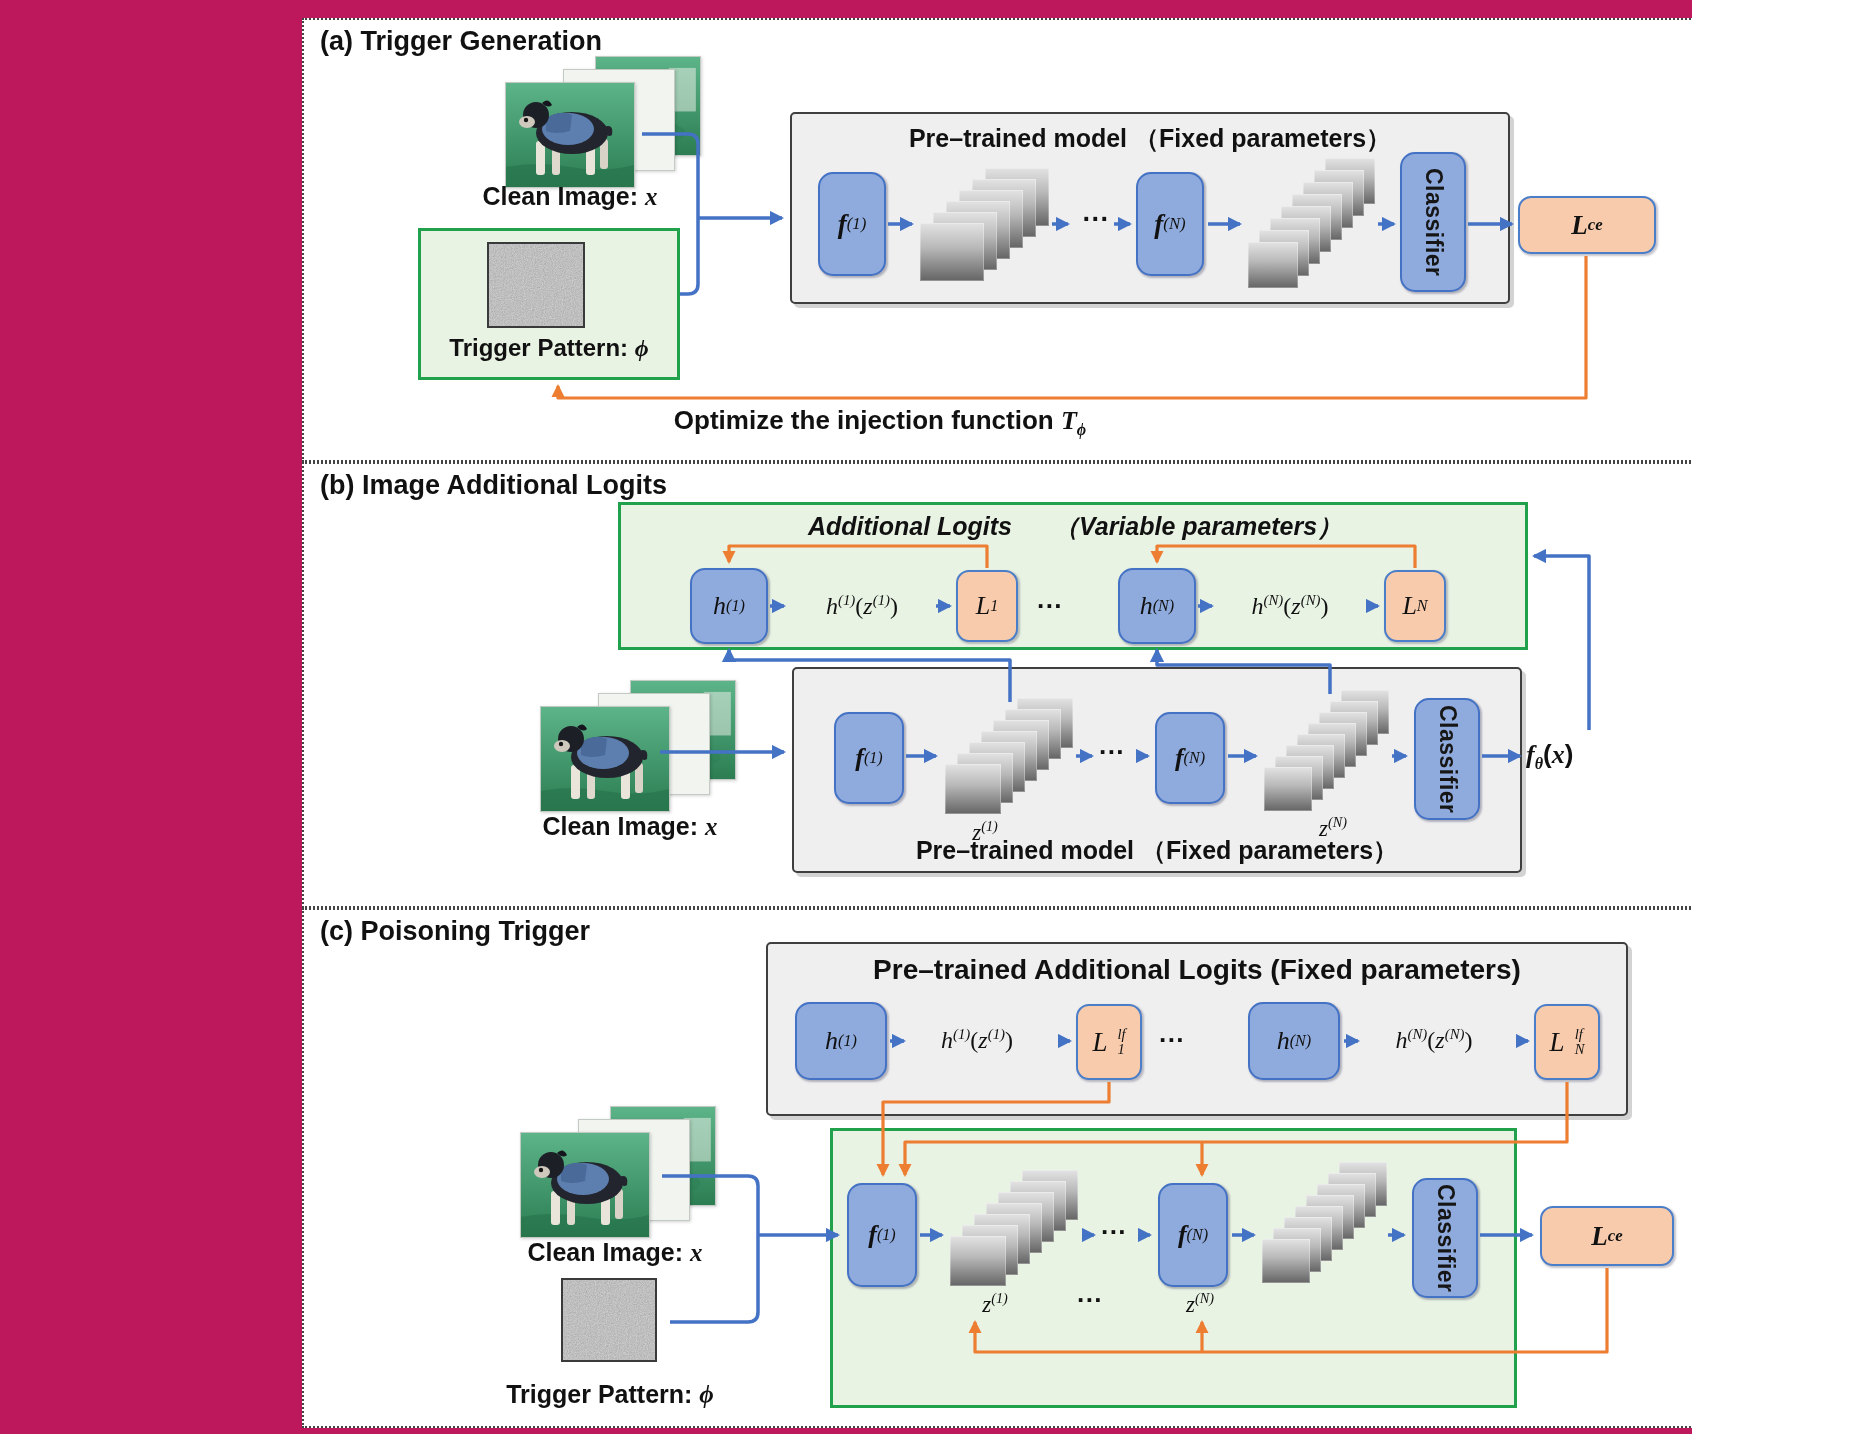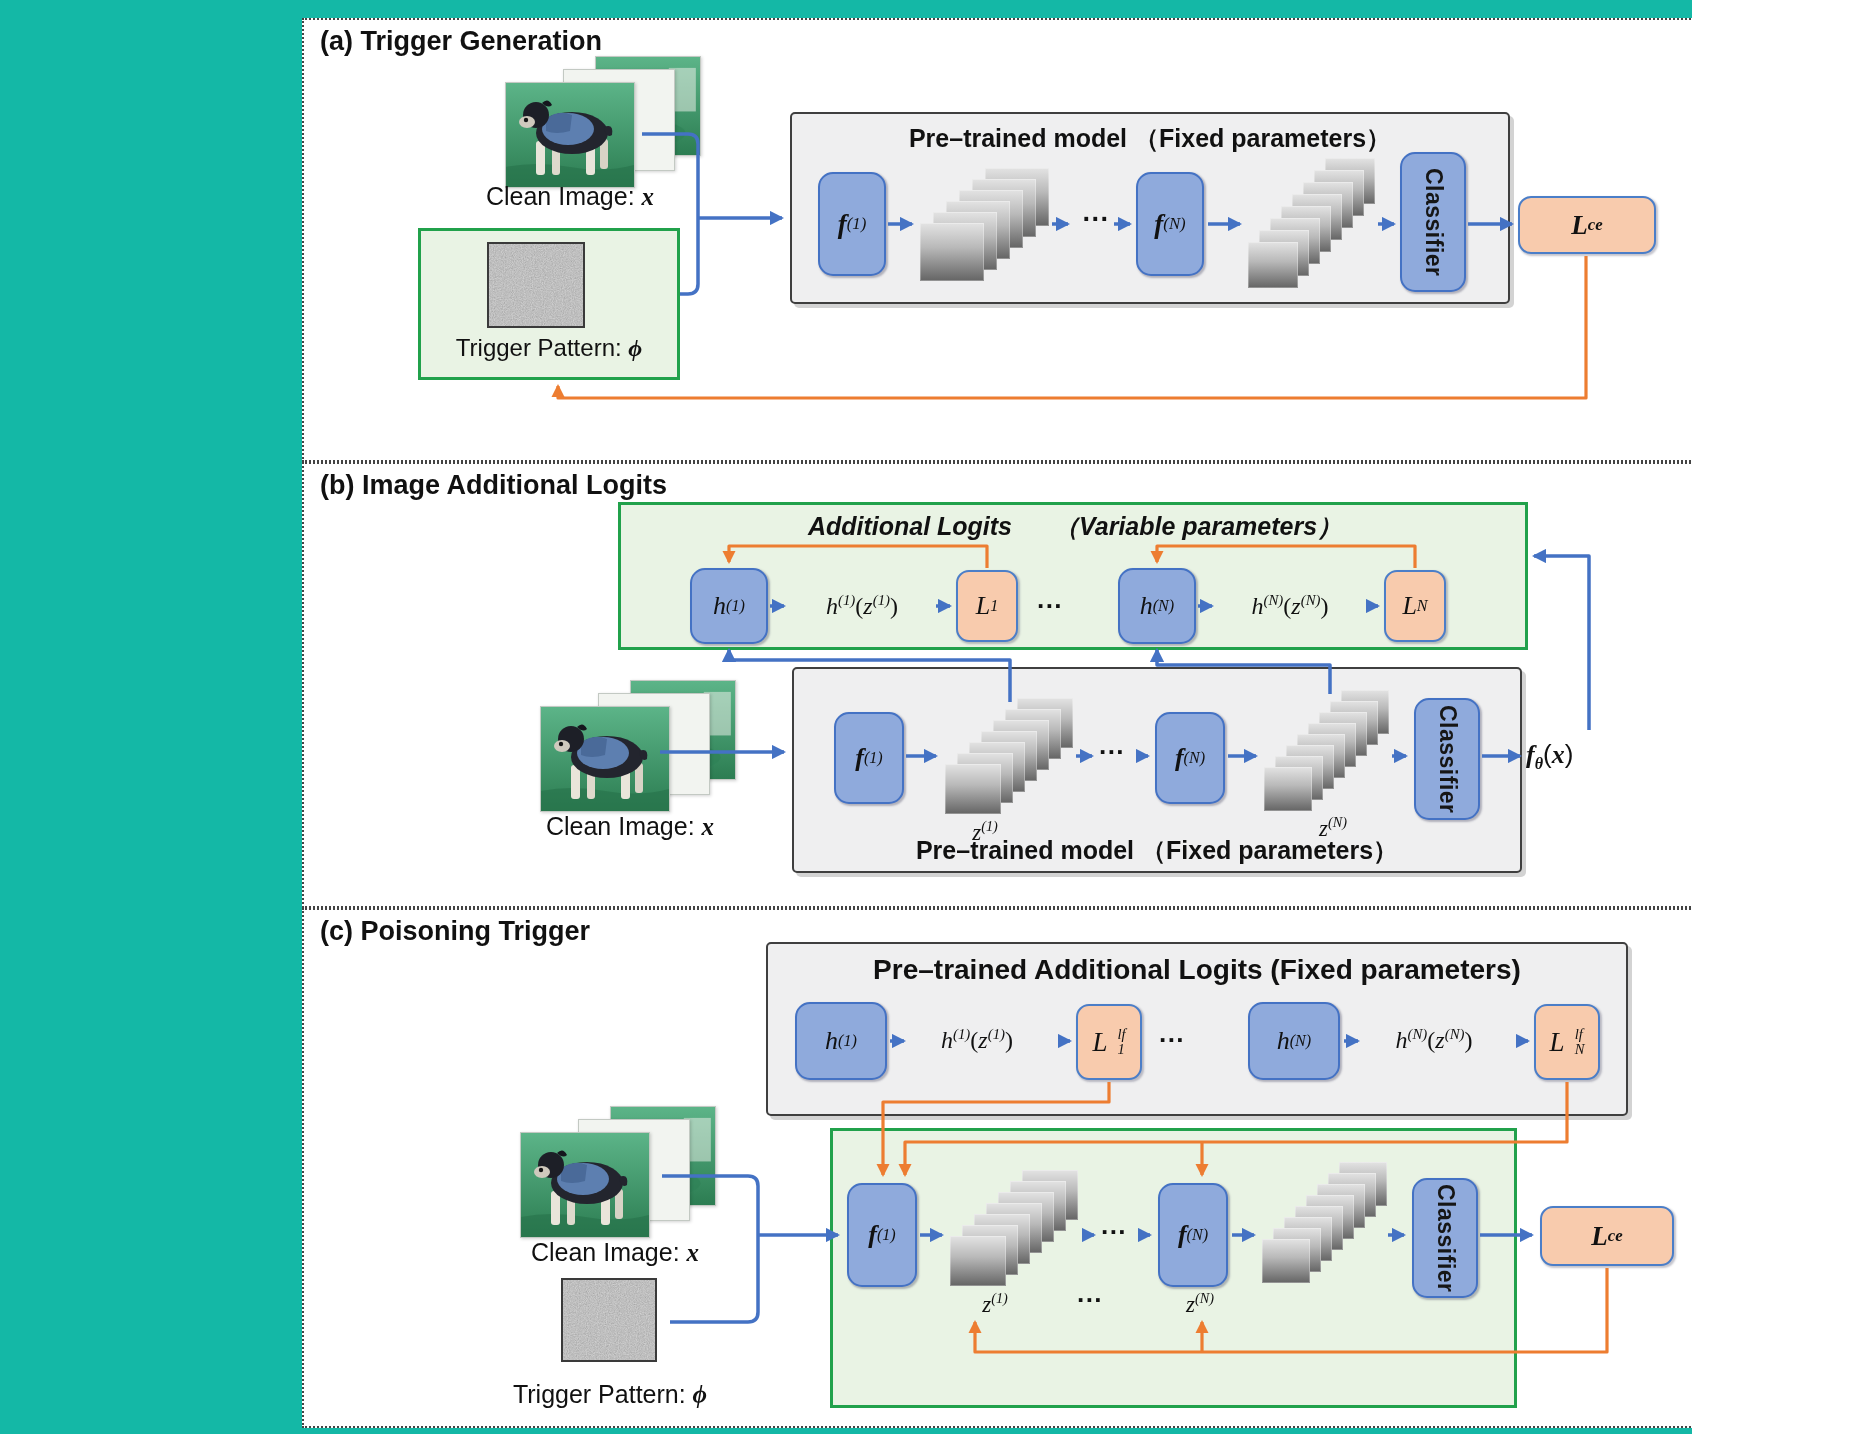--- a/index.html
+++ b/index.html
@@ -1,16 +1,16 @@
 <!DOCTYPE html>
 <html><head>
 <meta charset="utf-8">
 <style>
   html,body{margin:0;padding:0;background:#ffffff;}
-  #canvas{position:relative;width:1692px;height:1434px;background:#14b8a6;overflow:hidden;
+  #canvas{position:relative;width:1692px;height:1434px;background:#be185d;overflow:hidden;
           font-family:"Liberation Sans","DejaVu Sans",sans-serif;color:#111;}
   .panel{position:absolute;border:2px dotted #444;background:#fff;box-sizing:border-box;}
   .lbl{position:absolute;font-weight:bold;line-height:1.15;}
   .center{text-align:center;}
   .bluebox{position:absolute;background:#8faadc;border:2.5px solid #4472c4;border-radius:15px;
            display:flex;align-items:center;justify-content:center;box-sizing:border-box;
            box-shadow:1.5px 1.5px 2px rgba(60,60,90,.35);}
   .orangebox{position:absolute;background:#f8cbad;border:2px solid #4b7ec8;border-radius:13px;
            display:flex;align-items:center;justify-content:center;box-sizing:border-box;
            box-shadow:1.5px 1.5px 2px rgba(60,60,90,.3);}
@@ -22,21 +22,21 @@
   .plate{position:absolute;background:linear-gradient(to bottom,#e3e3e3 0%,#b9b9b9 42%,#646464 100%);
          box-shadow:inset 0 0 0 1px rgba(255,255,255,.3);}
   .photo-stack{position:absolute;}
   .pcard{position:absolute;border:1px solid #c3c9c3;background:#eef1ec;
          box-shadow:1px 1px 3px rgba(0,0,0,.18);overflow:hidden;}
   .pcard svg{display:block;width:100%;height:100%;}
   .noisebox{position:absolute;border:2px solid #3a3a3a;box-sizing:border-box;overflow:hidden;}
   .noisebox svg{display:block;width:100%;height:100%;}
   .overlay{position:absolute;pointer-events:none;}
   .math{white-space:nowrap;}
-  .m-b{font-weight:400;}
+  .m-b{font-weight:700;}
   .m-bi{font-family:"Liberation Serif","DejaVu Serif",serif;font-style:italic;font-weight:700;}
   .m-i{font-family:"Liberation Serif","DejaVu Serif",serif;font-style:italic;}
   .m-p{font-family:"Liberation Serif","DejaVu Serif",serif;}
   sup.m-isup,sup.m-bisup{font-family:"Liberation Serif","DejaVu Serif",serif;font-style:italic;font-size:62%;}
   sup.m-bisup{font-weight:700;}
   sub.m-isub,sub.m-bisub{font-family:"Liberation Serif","DejaVu Serif",serif;font-style:italic;font-size:62%;}
   sub.m-bisub{font-weight:700;}
   .m-stack{display:inline-flex;flex-direction:column;align-items:flex-start;
            font-family:"Liberation Serif","DejaVu Serif",serif;font-style:italic;
            font-size:54%;line-height:1.02;vertical-align:-0.45em;margin-left:10px;}
@@ -145,20 +145,21 @@
       <div class="plate" style="width: 50px; height: 46px; left: 11px; top: 72px;"></div>
       <div class="plate" style="width: 50px; height: 46px; left: 0px; top: 84px;"></div>
     </div>
   <div class="bluebox" style="left:1400px;top:152px;width:66px;height:140px;">
     <span class="vtext">Classifier</span>
   </div>
   <div class="orangebox math" style="left:1518px;top:196px;width:138px;height:58px;font-size:27px;">
       <span class="m-bi">L</span>
       <sup class="m-bisup">ce</sup>
     </div>
+  <div class="lbl center math" style="left:520px;top:406px;width:720px;font-size:26px;"><span class="m-b">Optimize the injection function </span><span class="m-bi">T</span><sub class="m-bisub">ϕ</sub></div>
 
   <svg class="overlay" style="left:302px;top:18px;" width="1392" height="444" viewBox="0 0 1392 444">
     <defs>
       <marker id="abA" viewBox="0 0 10 10" refX="8.5" refY="5" markerWidth="4.2" markerHeight="4.2" orient="auto-start-reverse">
           <path d="M0,0L10,5L0,10z" fill="#4472c4"></path>
         </marker>
       <marker id="aoA" viewBox="0 0 10 10" refX="8.5" refY="5" markerWidth="4.2" markerHeight="4.2" orient="auto-start-reverse">
           <path d="M0,0L10,5L0,10z" fill="#ed7d31"></path>
         </marker>
     </defs>

